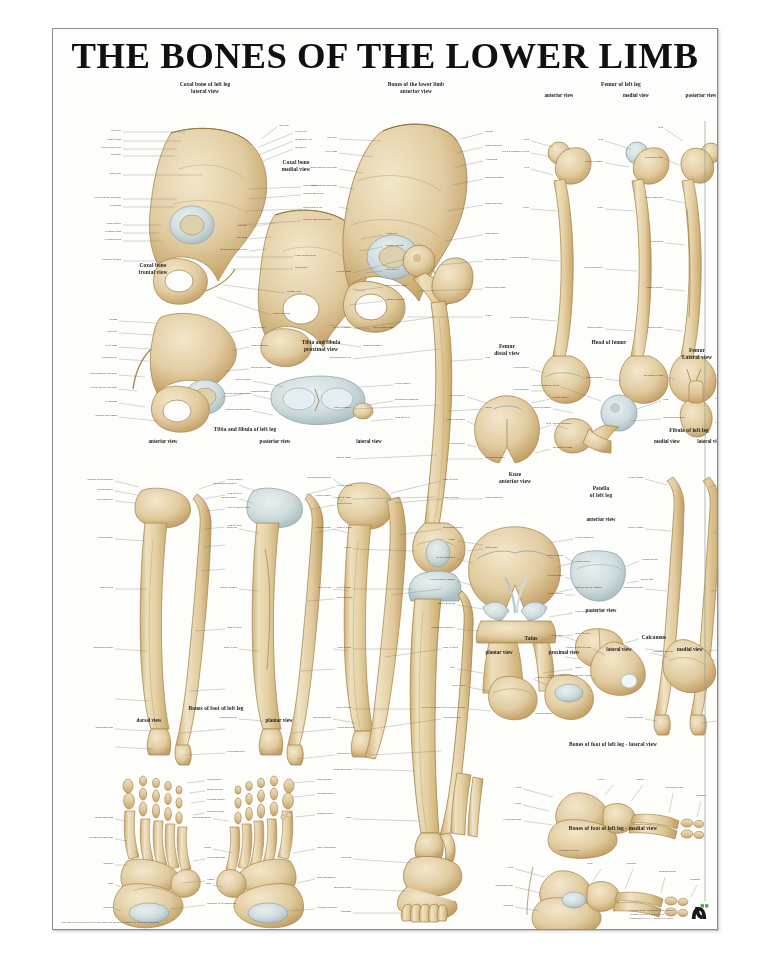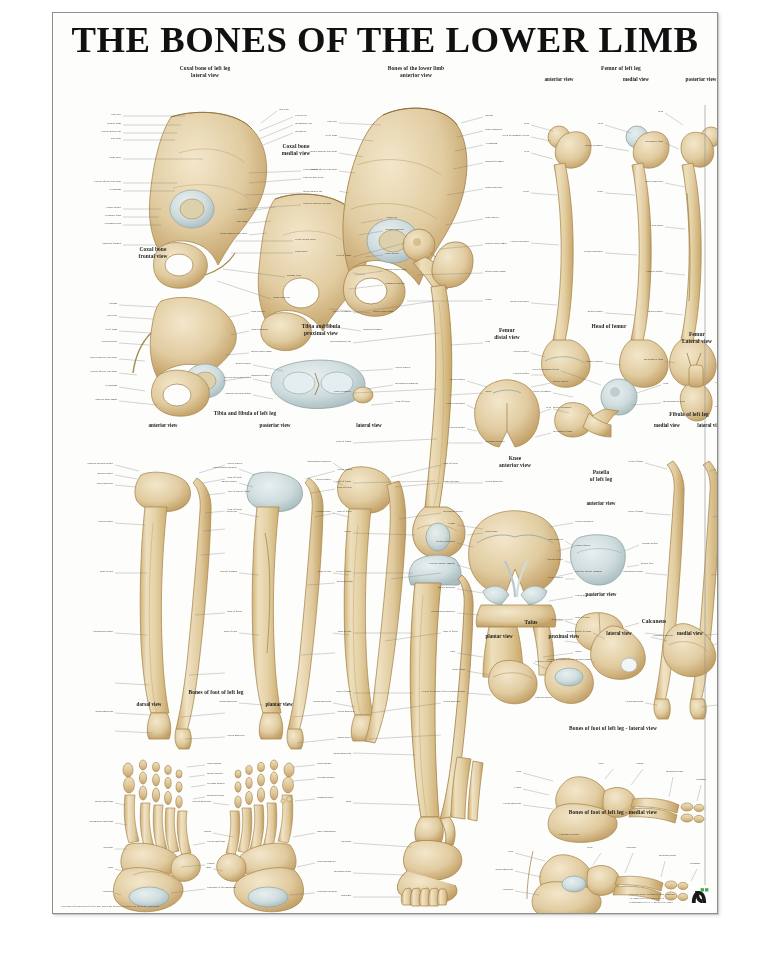--- a/index.html
+++ b/index.html
@@ -4,21 +4,21 @@
 <title>The Bones of the Lower Limb</title>
 <style>
   html,body{margin:0;padding:0;background:#ffffff;}
   body{
     width:768px;height:960px;overflow:hidden;
     font-family:"Liberation Serif", serif;
     color:#1a1a1a;
   }
   
   #poster-wrap{
-    position:absolute;left:52px;top:12px;
+    position:absolute;left:52px;top:28px;
     width:664px;height:900px;
     background:#fdfdfb;
     border:1px solid #8e8e8e;
     box-shadow:1px 1px 0 #c9c9c9, 2px 2px 3px rgba(0,0,0,.12);
     overflow:hidden;
   }
   #poster-inner{position:absolute;inset:0;}
 
   
   #poster-title{

